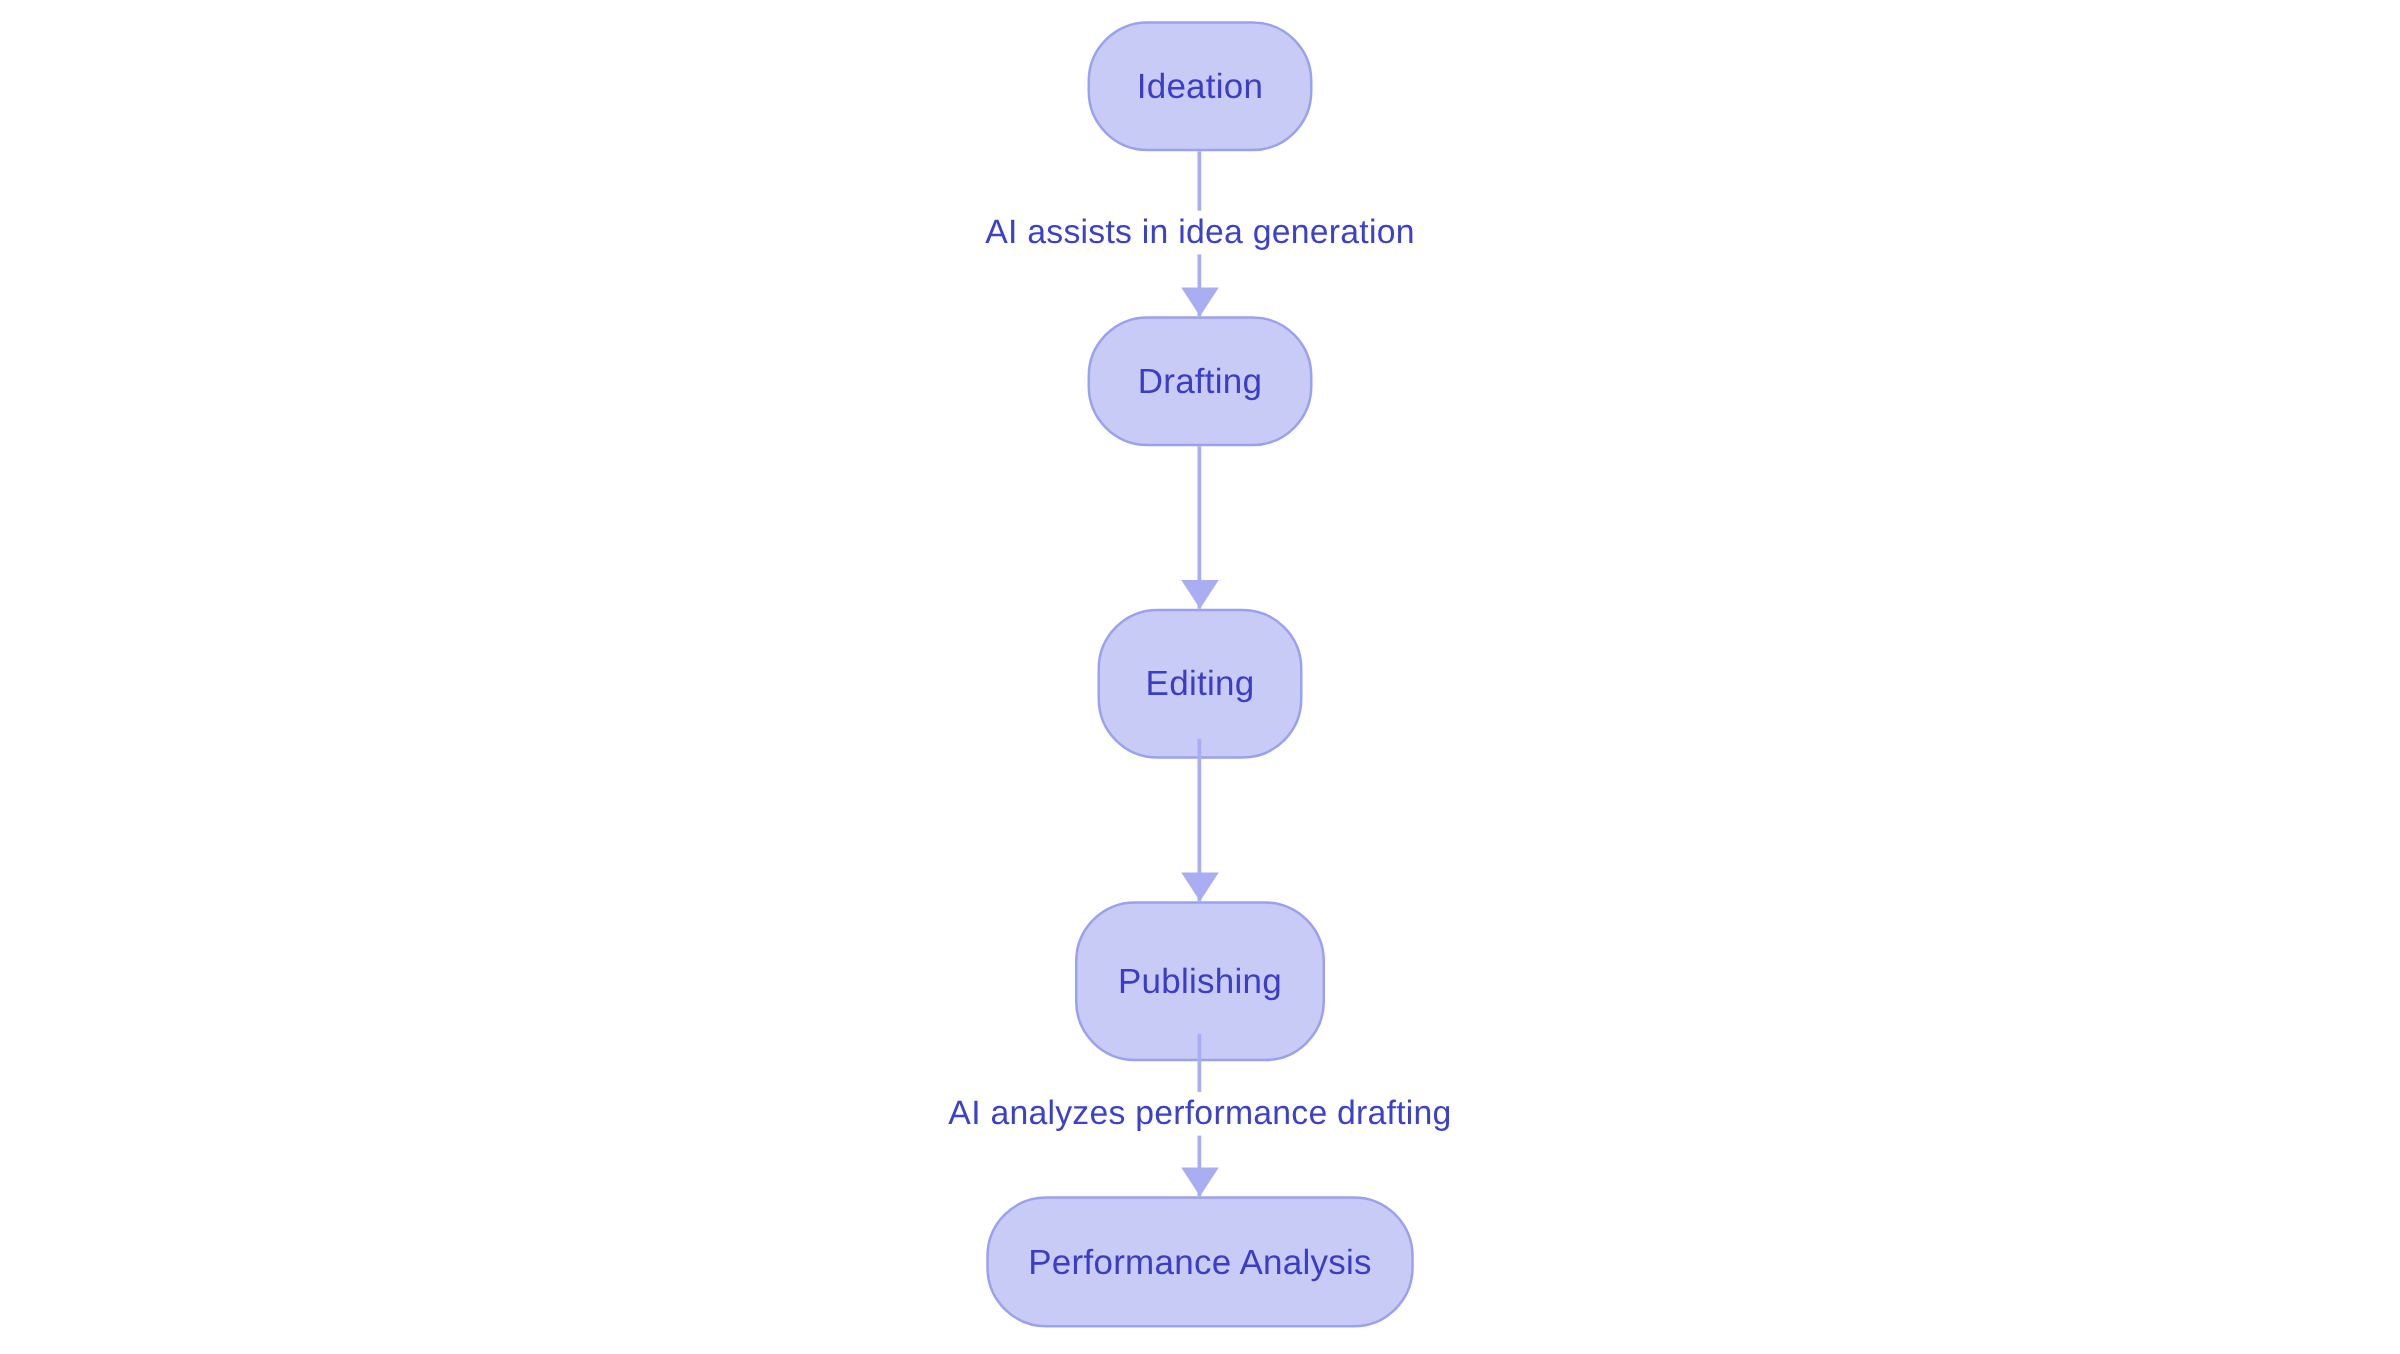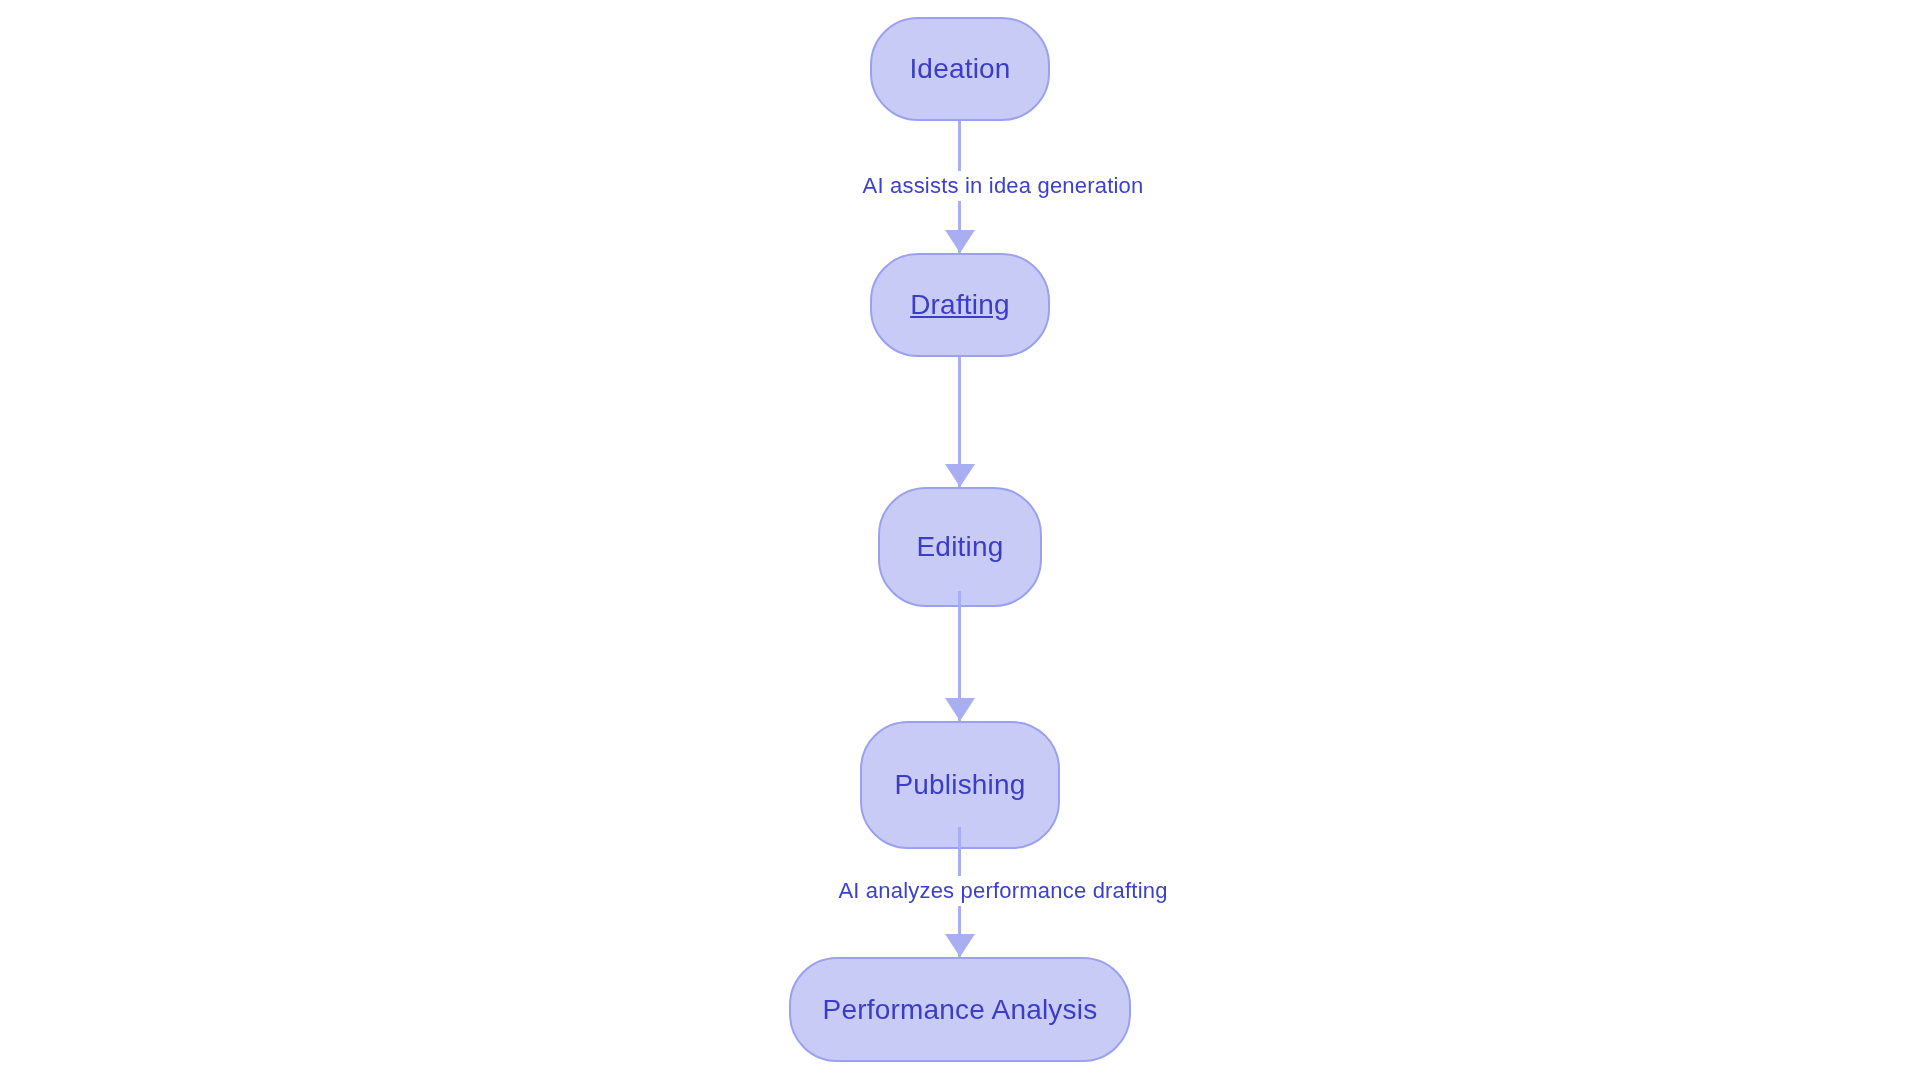--- a/index.html
+++ b/index.html
@@ -29,21 +29,21 @@
     border-radius: 48px;
     display: flex;
     align-items: center;
     justify-content: center;
     color: var(--node-text);
     font-size: 28px;
     letter-spacing: 0.2px;
     white-space: nowrap;
   }
   .node-ideation            { left: 870px; top: 17px;  width: 180px; height: 104px; }
-  .node-drafting            { left: 870px; top: 253px; width: 180px; height: 104px; text-decoration: underline; }
+  .node-drafting            { left: 870px; top: 253px; width: 180px; height: 104px; }
   .node-editing             { left: 878px; top: 487px; width: 164px; height: 120px; }
   .node-publishing          { left: 860px; top: 721px; width: 200px; height: 128px; }
   .node-performance-analysis{ left: 789px; top: 957px; width: 342px; height: 105px; }
 
   .edge-line {
     position: absolute;
     left: 958px;
     width: 3px;
     background: var(--edge-line);
   }
@@ -60,25 +60,25 @@
     border-right: 15px solid transparent;
     border-top: 23px solid var(--edge-line);
   }
   .arrowhead-1 { top: 230px; }
   .arrowhead-2 { top: 464px; }
   .arrowhead-3 { top: 698px; }
   .arrowhead-4 { top: 934px; }
 
   .edge-label {
     position: absolute;
-    left: 1003px;
+    left: 960px;
     transform: translate(-50%, -50%);
     background: var(--background);
     color: var(--edge-label-text);
-    font-size: 22px;
+    font-size: 27px;
     letter-spacing: 0.2px;
     padding: 2px 8px;
     white-space: nowrap;
   }
   .edge-label-1 { top: 186px; }
   .edge-label-2 { top: 420px; }
   .edge-label-3 { top: 655px; }
   .edge-label-4 { top: 891px; }
 </style>
 </head>

